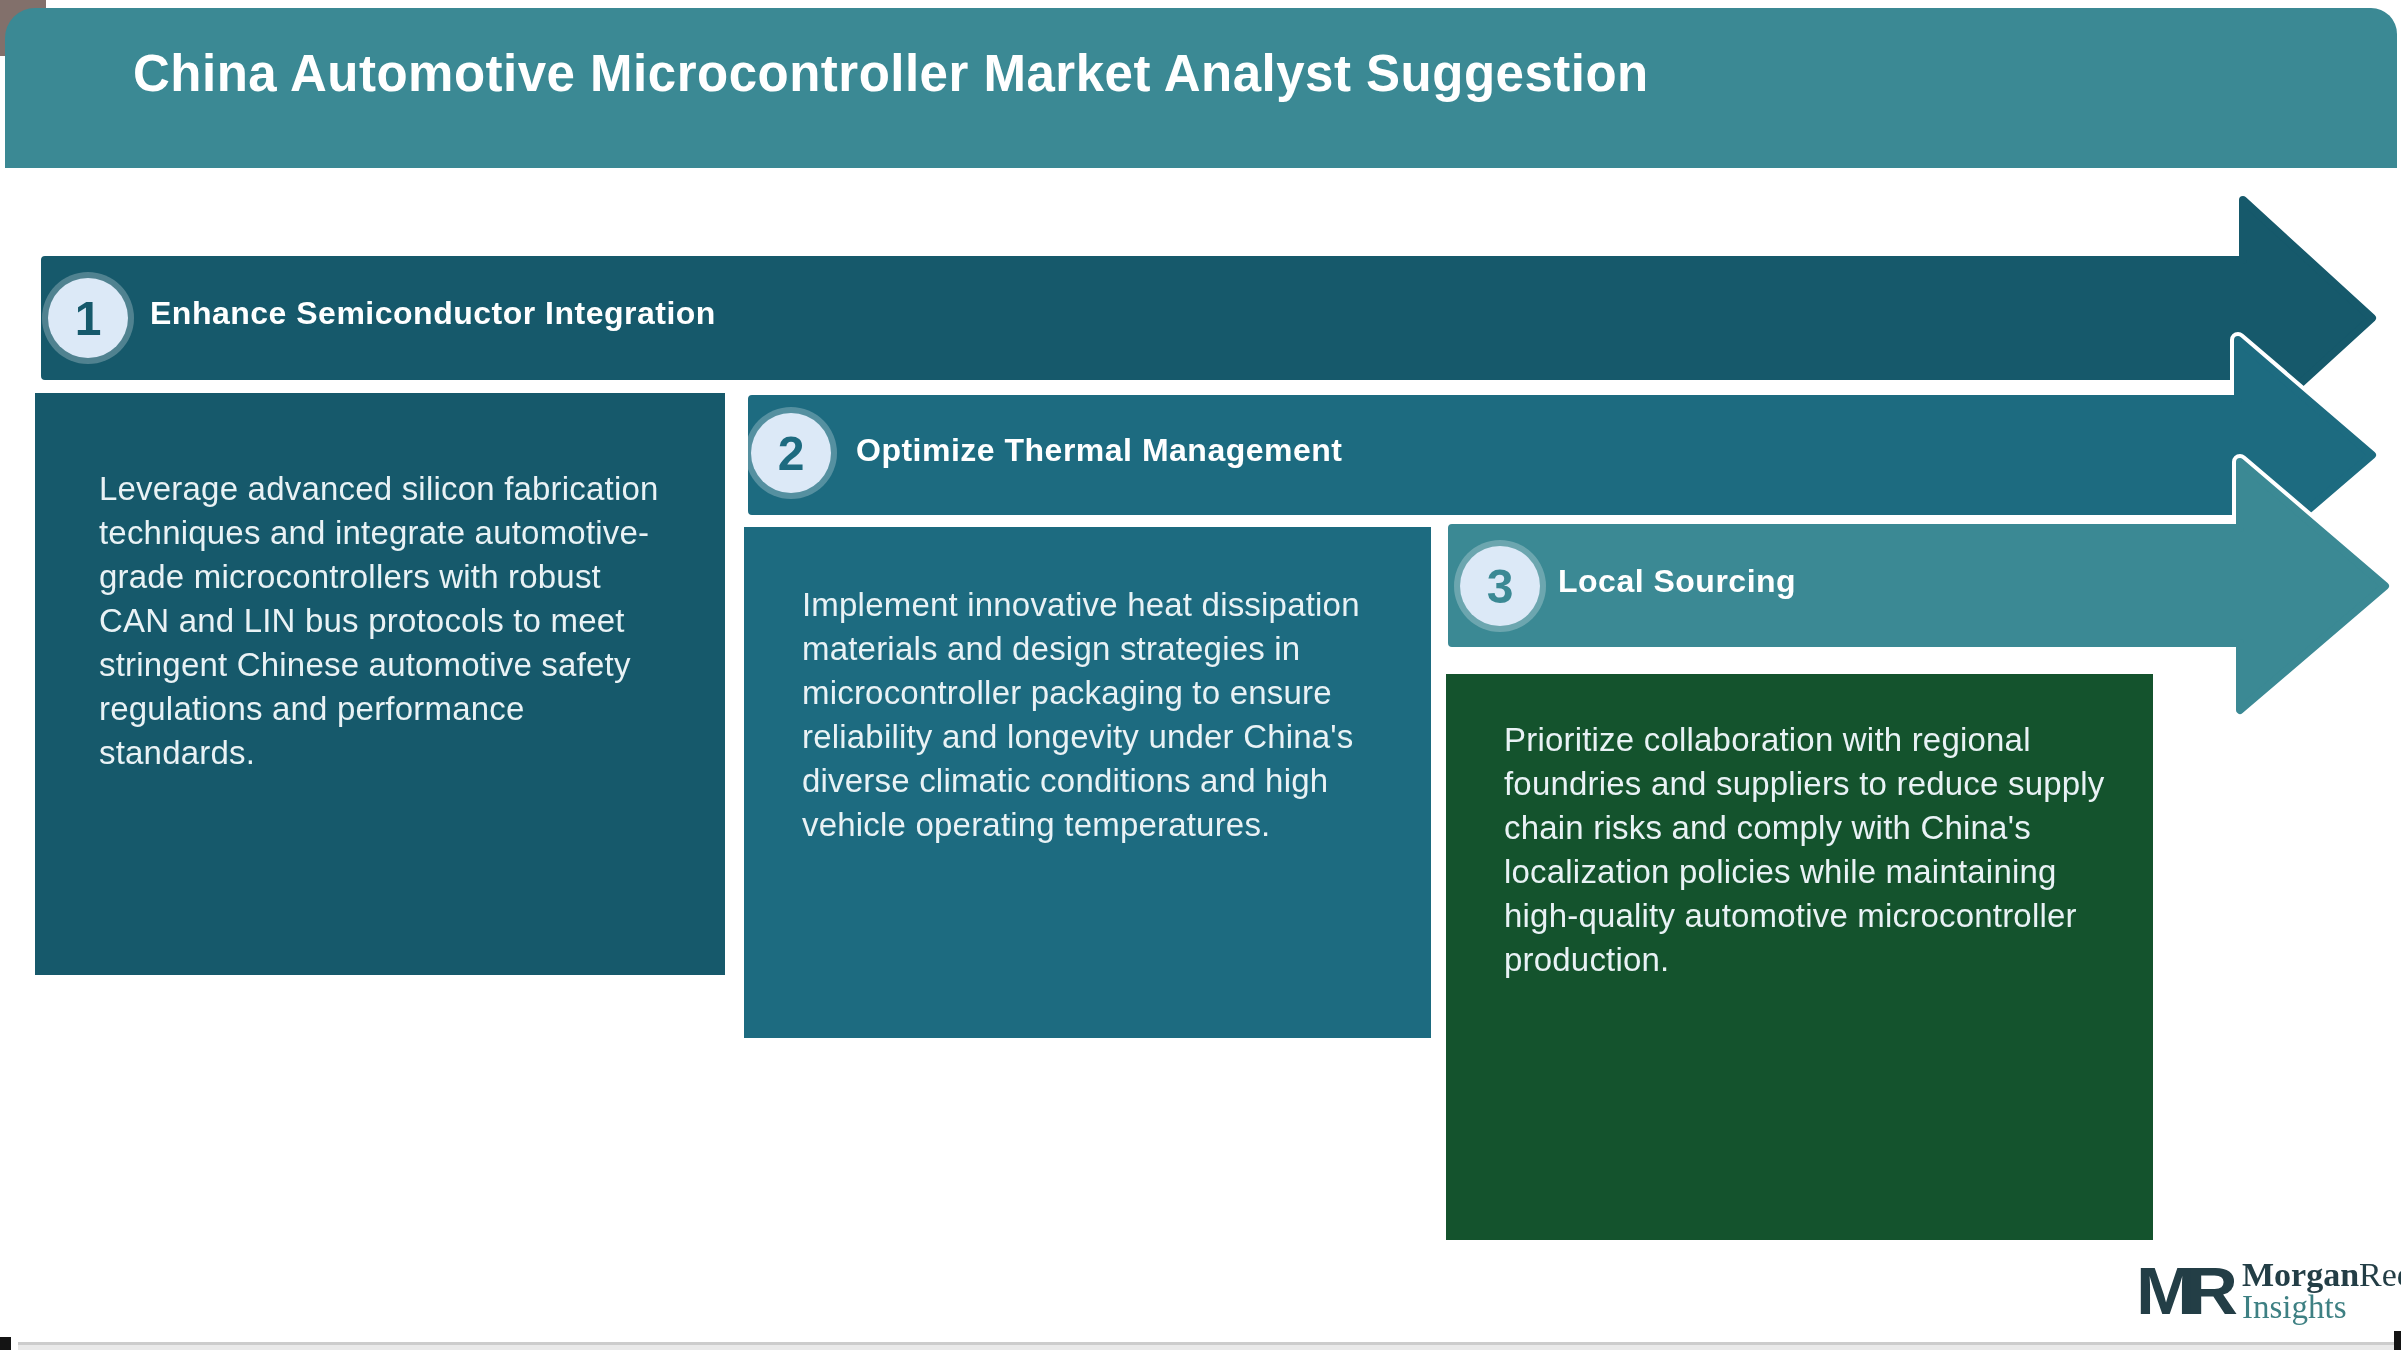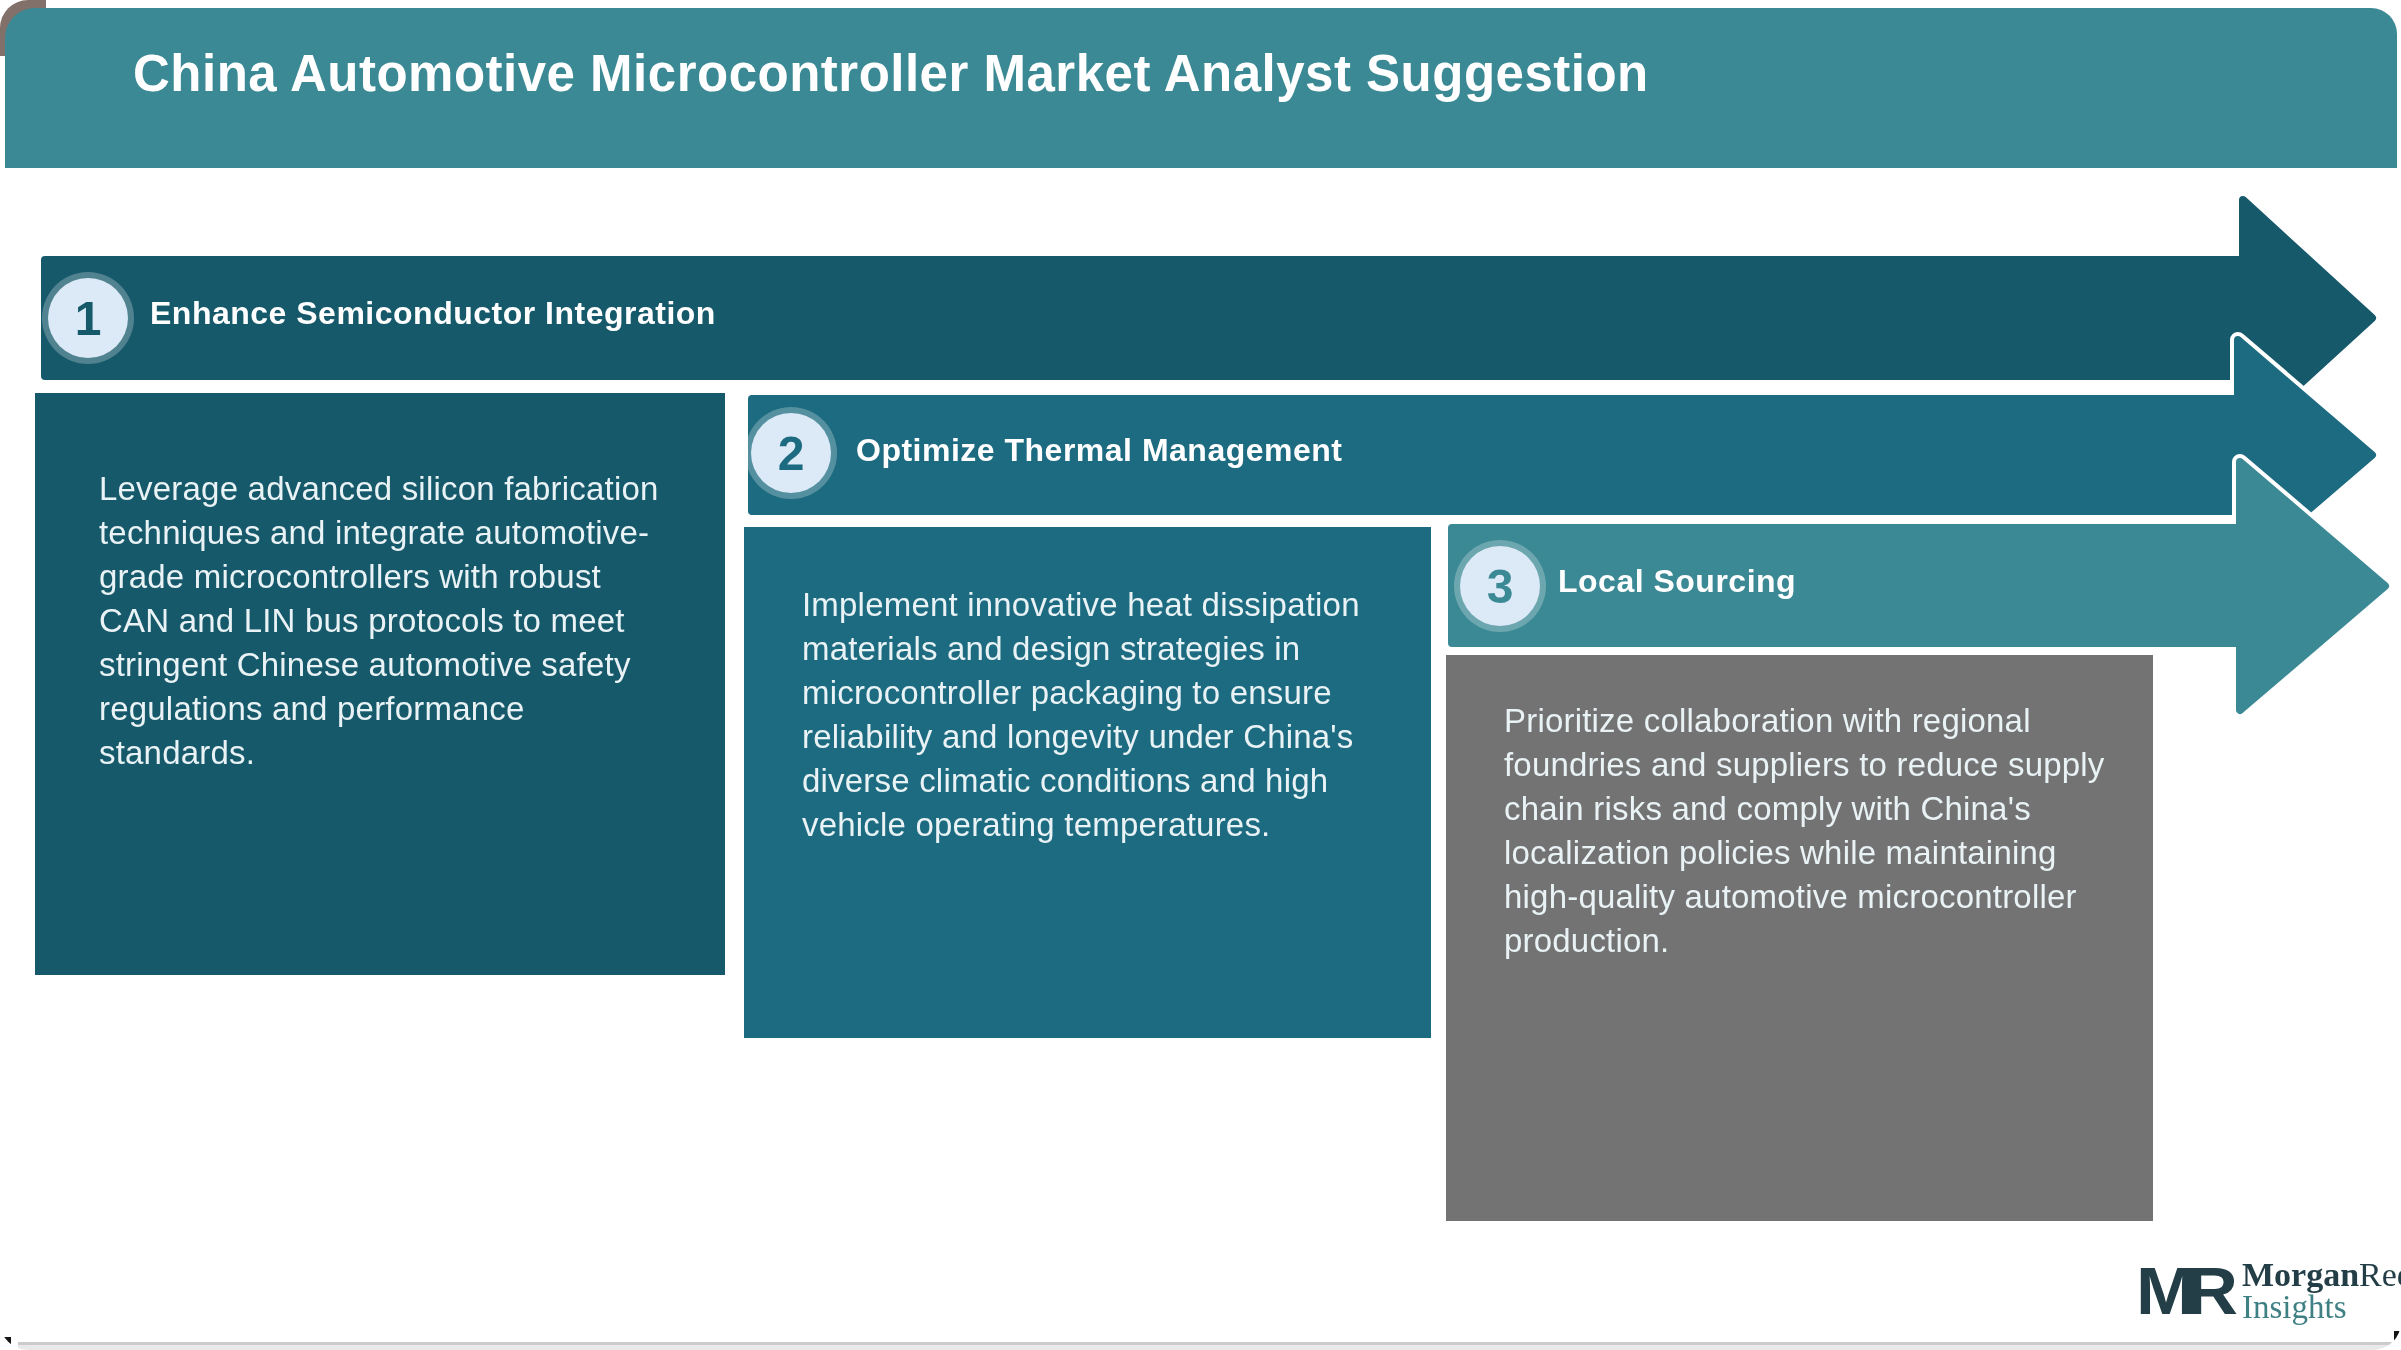--- a/index.html
+++ b/index.html
@@ -1,18 +1,18 @@
 <!DOCTYPE html>
 <html><head>
 <meta charset="utf-8">
 <style>
   html,body{margin:0;padding:0;background:#ffffff;}
   .stage{
     position:relative;width:2401px;height:1350px;overflow:hidden;
-    background:#ffffff;font-family:"Liberation Sans",sans-serif;border-radius:28px;
+    background:#ffffff;font-family:"Liberation Sans",sans-serif;
   }
   
   .corner-artifact{position:absolute;left:0;top:0;width:46px;height:56px;background:#82706b;}
   
   .titlebar{
     position:absolute;left:5px;top:8px;width:2392px;height:160px;
     background:#3b8994;border-radius:30px 26px 0 0;
   }
   .titlebar h1{
     margin:0;padding:36px 0 0 128px;color:#ffffff;
@@ -33,21 +33,21 @@
     position:absolute;color:#ffffff;font-size:32px;font-weight:700;letter-spacing:.5px;
     white-space:nowrap;
   }
   .step-title.t1{left:150px;top:295px;}
   .step-title.t2{left:856px;top:432px;}
   .step-title.t3{left:1558px;top:563px;}
   
   .box{position:absolute;}
   .box-1{left:35px; top:393px; width:690px;height:582px;background:#16596b;}
   .box-2{left:744px;top:527px; width:687px;height:511px;background:#1d6b80;}
-  .box-3{left:1446px;top:655px;width:707px;height:566px;background:#737373;}
+  .box-3{left:1446px;top:674px;width:707px;height:566px;background:#14532d;}
   .box p{
     margin:0;color:#e9f2f5;font-size:33px;line-height:44px;font-weight:400;
     letter-spacing:.2px;
   }
   .box-1 p{padding:74px 52px 0 64px;}
   .box-2 p{padding:56px 48px 0 58px;}
   .box-3 p{padding:44px 46px 0 58px;}
   
   .source{
     position:absolute;left:0;top:1282px;width:2401px;text-align:center;

